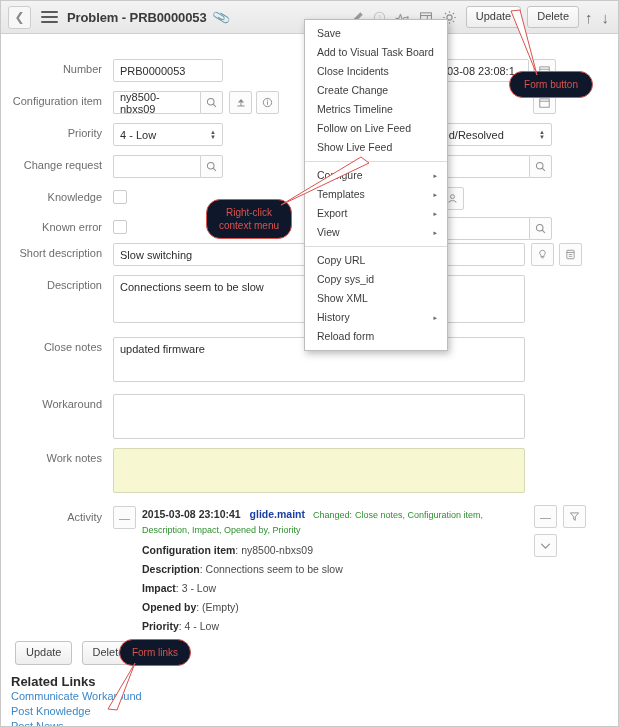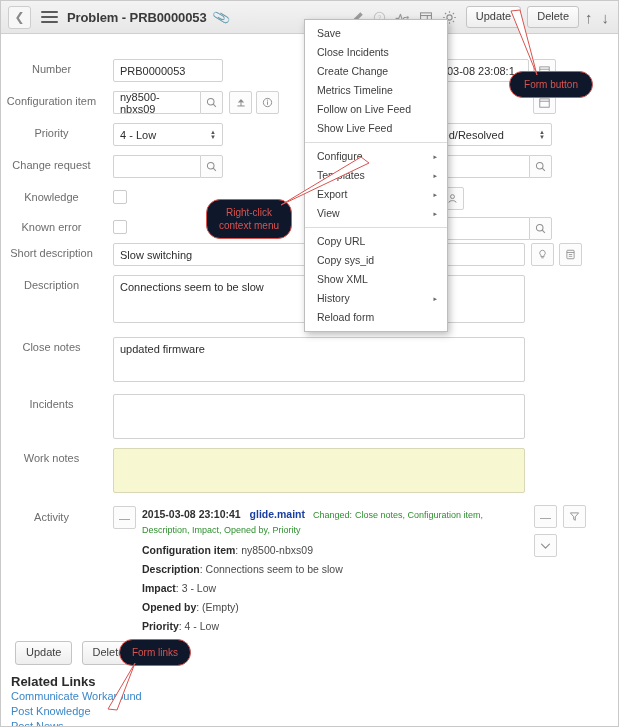--- a/index.html
+++ b/index.html
@@ -39,21 +39,21 @@
     background:linear-gradient(to bottom,#fdfdfd,#eeeeee);
     color:#3d3d3d; font-size:11px; padding:3px 9px; margin-right:6px;
     font-family:"Liberation Sans", sans-serif; line-height:1.25;
   }
   .arw { color:#6e6e6e; font-size:15px; margin-right:9px; }
 
   
   .form { position:absolute; left:0; top:34px; width:617px; }
   .row { display:flex; align-items:flex-start; margin-bottom:9px; position:relative; }
   .lbl {
-    width:112px; text-align:center; padding-right:11px; padding-top:4px;
+    width:112px; text-align:right; padding-right:11px; padding-top:4px;
     font-size:11px; color:#6d6d6d; flex:none;
   }
   .inp {
     height:23px; border:1px solid #d2d2d2; border-radius:2px; background:#fff;
     font-size:11px; color:#2d2d2d; padding:0 6px; display:flex; align-items:center;
     font-family:"Liberation Sans", sans-serif;
   }
   .ta { border:1px solid #d2d2d2; border-radius:2px; background:#fff;
         font-size:11px; color:#2d2d2d; padding:5px 6px; }
   .sqbtn {
@@ -306,21 +306,21 @@
       <div class="lbl">Description</div>
       <div class="ta" style="width:412px; height:48px;">Connections seem to be slow</div>
     </div>
 
     <div class="row" style="margin-top:14px;">
       <div class="lbl">Close notes</div>
       <div class="ta" style="width:412px; height:45px;">updated firmware</div>
     </div>
 
     <div class="row" style="margin-top:12px;">
-      <div class="lbl">Incidents</div>
+      <div class="lbl">Workaround</div>
       <div class="ta" style="width:412px; height:45px;"></div>
     </div>
 
     <div class="row" style="margin-top:4px;">
       <div class="lbl">Work notes</div>
       <div class="ta" style="width:412px; height:45px; background:#f7f7d2; border-color:#d8d8b6;"></div>
     </div>
 
     <div class="row" style="margin-top:14px;">
       <div class="lbl">Activity</div>
@@ -373,20 +373,23 @@
     <div class="rl-link">Post Knowledge</div>
     <div class="rl-link">Post News</div>
   </div>
 
   <div class="ctx">
     <div>
       <div class="ctx-item">
           <span>Save</span>
         </div>
       <div class="ctx-item">
+          <span>Add to Visual Task Board</span>
+        </div>
+      <div class="ctx-item">
           <span>Close Incidents</span>
         </div>
       <div class="ctx-item">
           <span>Create Change</span>
         </div>
       <div class="ctx-item">
           <span>Metrics Timeline</span>
         </div>
       <div class="ctx-item">
           <span>Follow on Live Feed</span>

